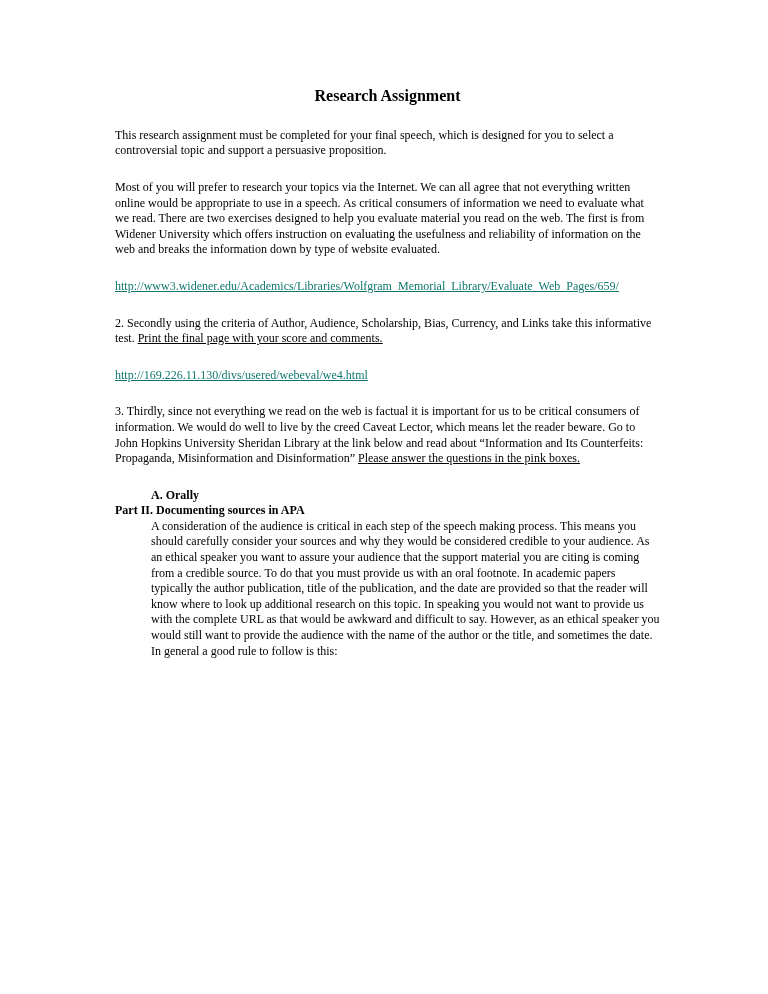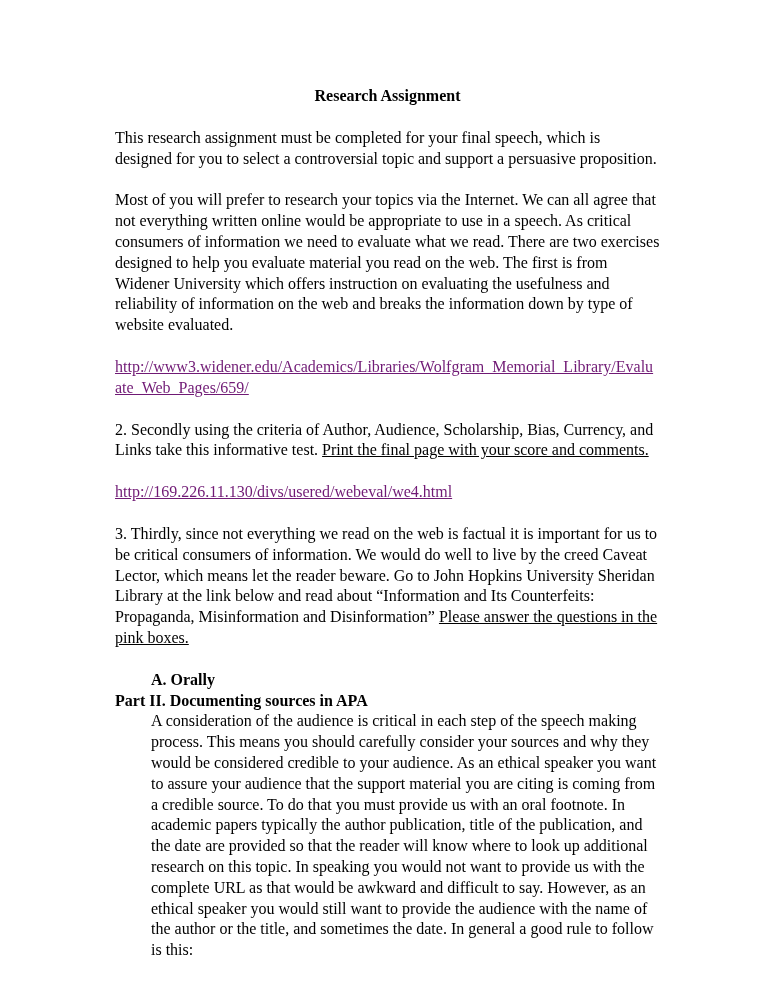--- a/index.html
+++ b/index.html
@@ -20,32 +20,32 @@
     padding: 86px 108px 40px 115px;
   }
   .doc-title {
     font-size: 16px;
     line-height: 1.3;
     font-weight: bold;
     text-align: center;
     margin: 0 0 21px 0;
   }
   p {
-    font-size: 16px;
+    font-size: 12px;
     line-height: 1.3;
     margin: 0 0 21px 0;
   }
   p.tight {
     margin-bottom: 0;
   }
   .bold { font-weight: bold; }
   .u { text-decoration: underline; }
   .i { }
   a.link {
-    color: #701a75;
+    color: #0f766e;
     overflow-wrap: break-word;
     word-break: break-all;
     cursor: pointer;
   }
   .indent-block {
     margin-left: 36px;
   }
 </style>
 </head>
 <body>

